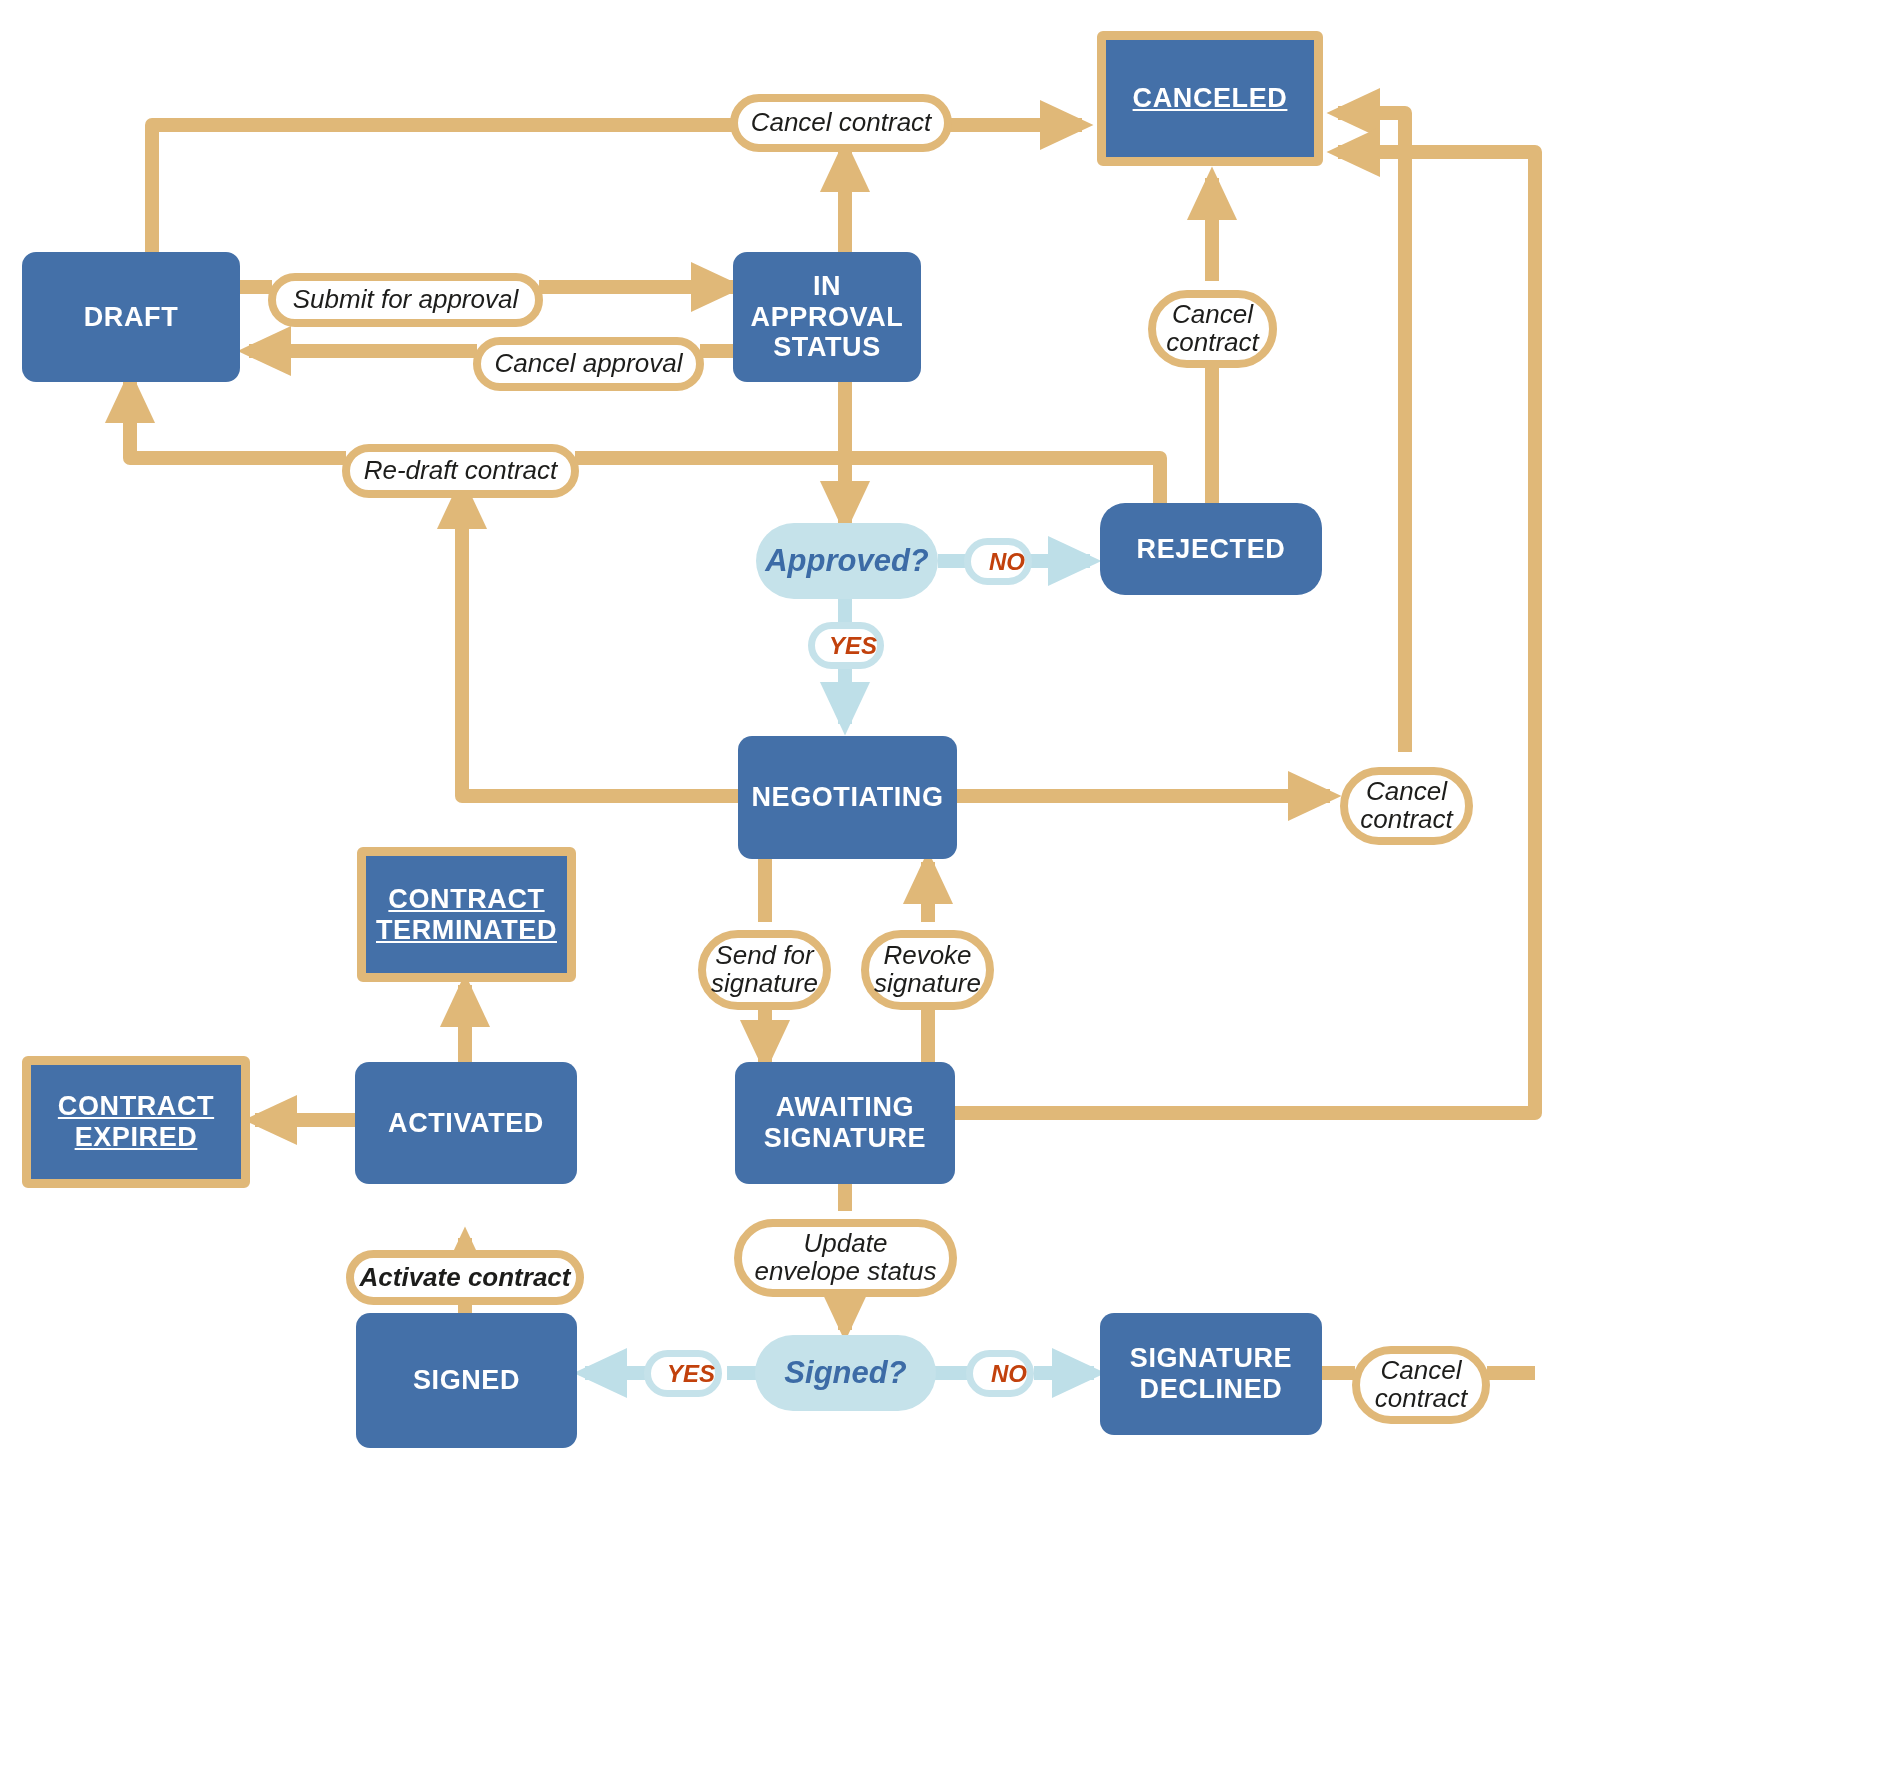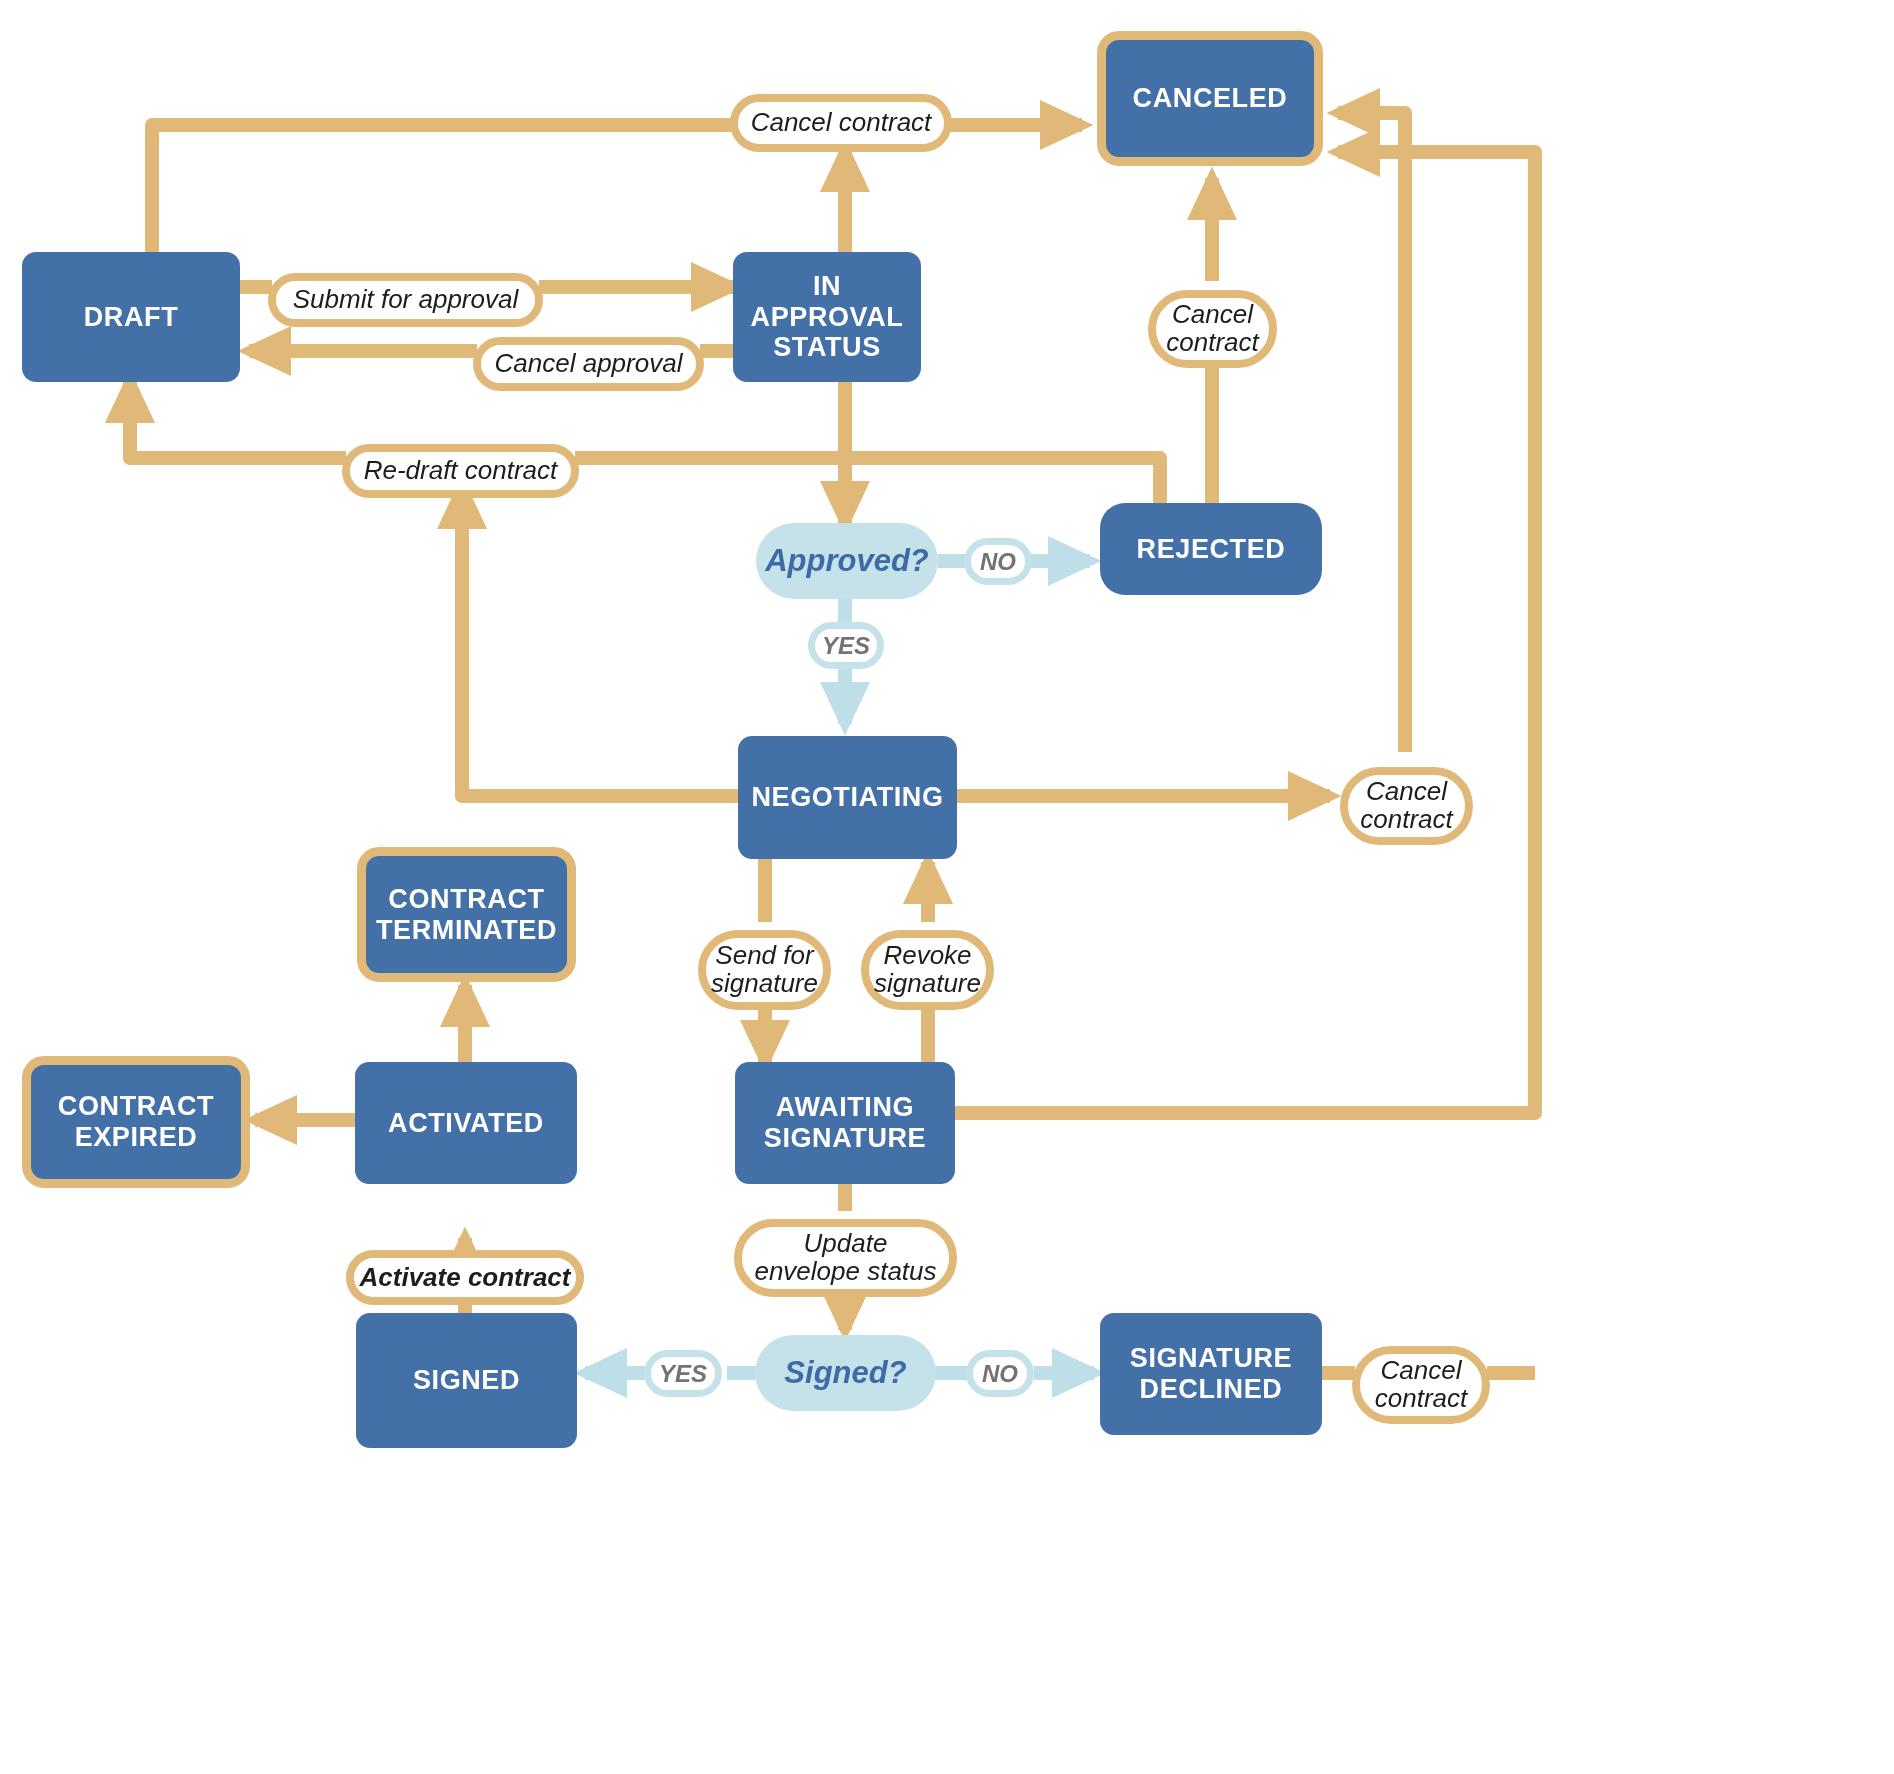--- a/index.html
+++ b/index.html
@@ -17,21 +17,22 @@
     text-align:center;
     font-weight:bold;
     letter-spacing:.6px;
     border-radius:14px;
     line-height:1.14;
     z-index:6;
     box-sizing:border-box;
   }
   .node.terminal{
     border:9px solid #e0b878;
-    border-radius:22px;
+    border-radius:6px;
+    text-decoration:underline;
   }
 
   
   .pill{
     position:absolute;
     background:#ffffff;
     border:8px solid #e0b878;
     border-radius:999px;
     color:#1d1d1b;
     font-style:italic;
@@ -54,24 +55,24 @@
     display:flex;align-items:center;justify-content:center;
     border-radius:999px;
     z-index:8;
     box-sizing:border-box;
   }
   .branch{
     position:absolute;
     background:#ffffff;
     border:7px solid #c5e2ea;
     border-radius:999px;
-    color:#737373;
+    color:#c2410c;
     font-style:italic;
     font-weight:bold;
-    display:flex;align-items:center;justify-content:center;
+    display:flex;align-items:center;justify-content:flex-end;
     z-index:9;
     box-sizing:border-box;
   }
 </style>
 </head>
 <body>
 
 <div id="stage">
 
   <svg id="wires" viewBox="0 0 1894 1774" width="1894" height="1774" xmlns="http://www.w3.org/2000/svg">

